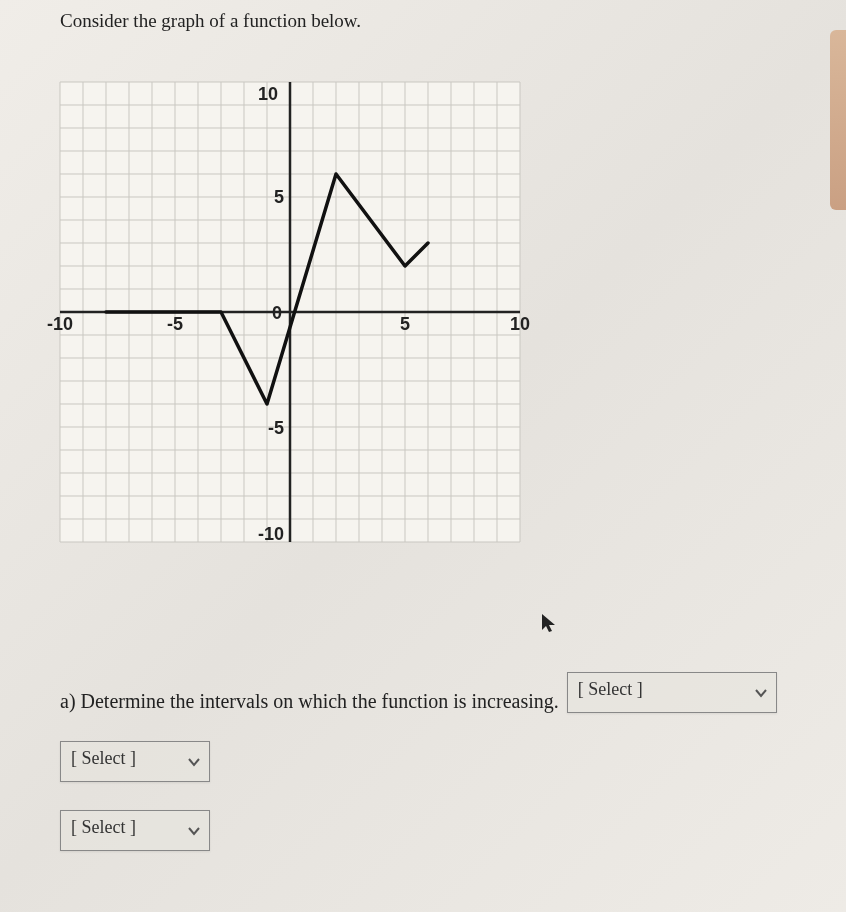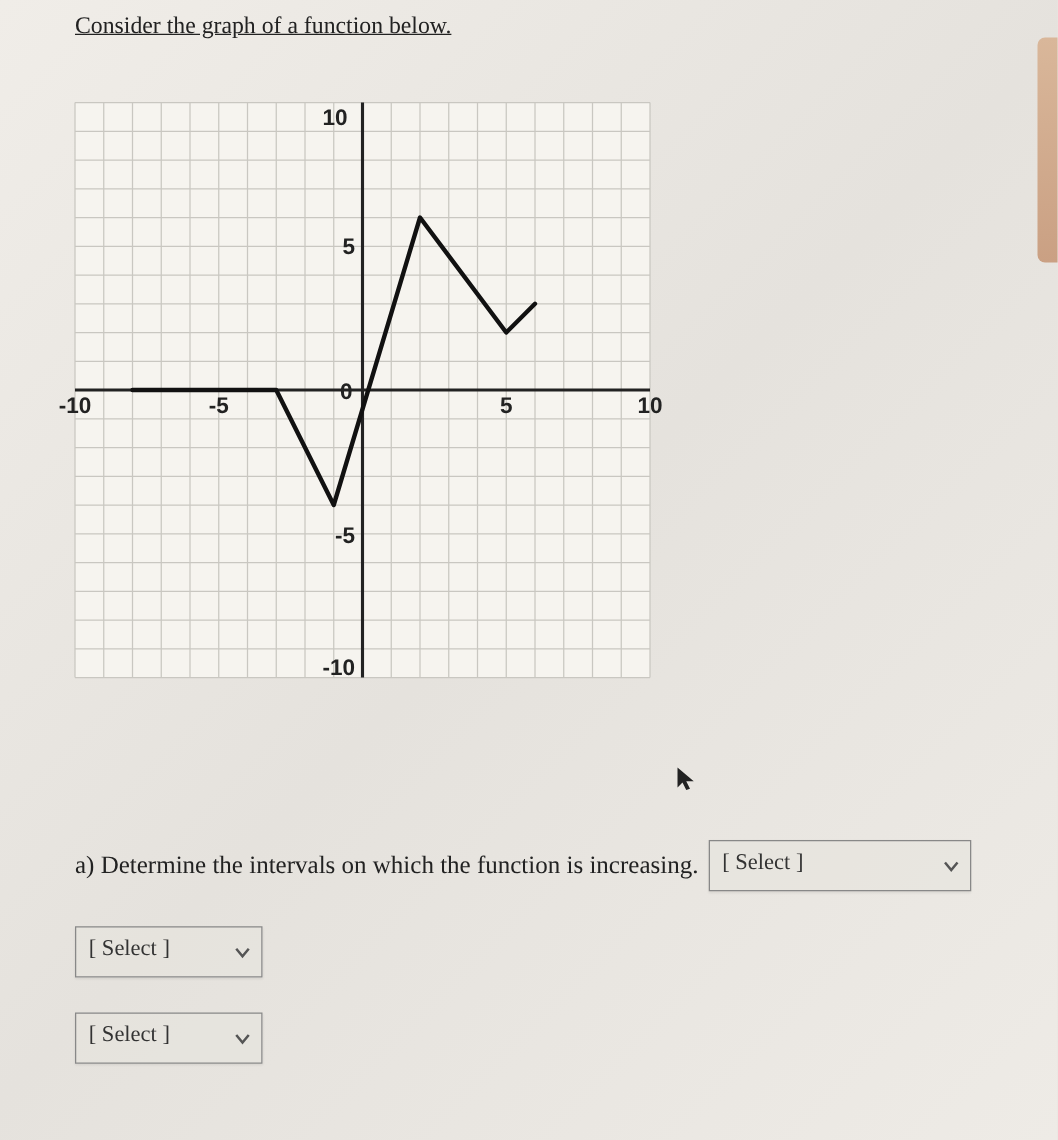--- a/index.html
+++ b/index.html
@@ -16,39 +16,38 @@
     width: 100%;
     height: 100%;
     padding: 10px 20px 20px 60px;
     position: relative;
   }
   .prompt {
     font-size: 19px;
     color: #222;
     margin-bottom: 40px;
     margin-left: 0px;
-    text-decoration: underline;
   }
   .chart-wrap {
     position: relative;
     width: 500px;
     height: 480px;
     margin-left: -20px;
     margin-bottom: 120px;
   }
   svg.chart {
     width: 100%;
     height: 100%;
   }
   .qrow {
     font-size: 20px;
     color: #222;
     margin: 28px 0;
     display: flex;
-    align-items: center;
+    align-items: flex-end;
     flex-wrap: nowrap;
     gap: 8px;
   }
   .qrow .qtext { white-space: nowrap; }
   .select-box {
     border: 1px solid #888;
     background: rgba(230,228,222,0.6);
     padding: 6px 30px 12px 10px;
     font-size: 18px;
     color: #333;

